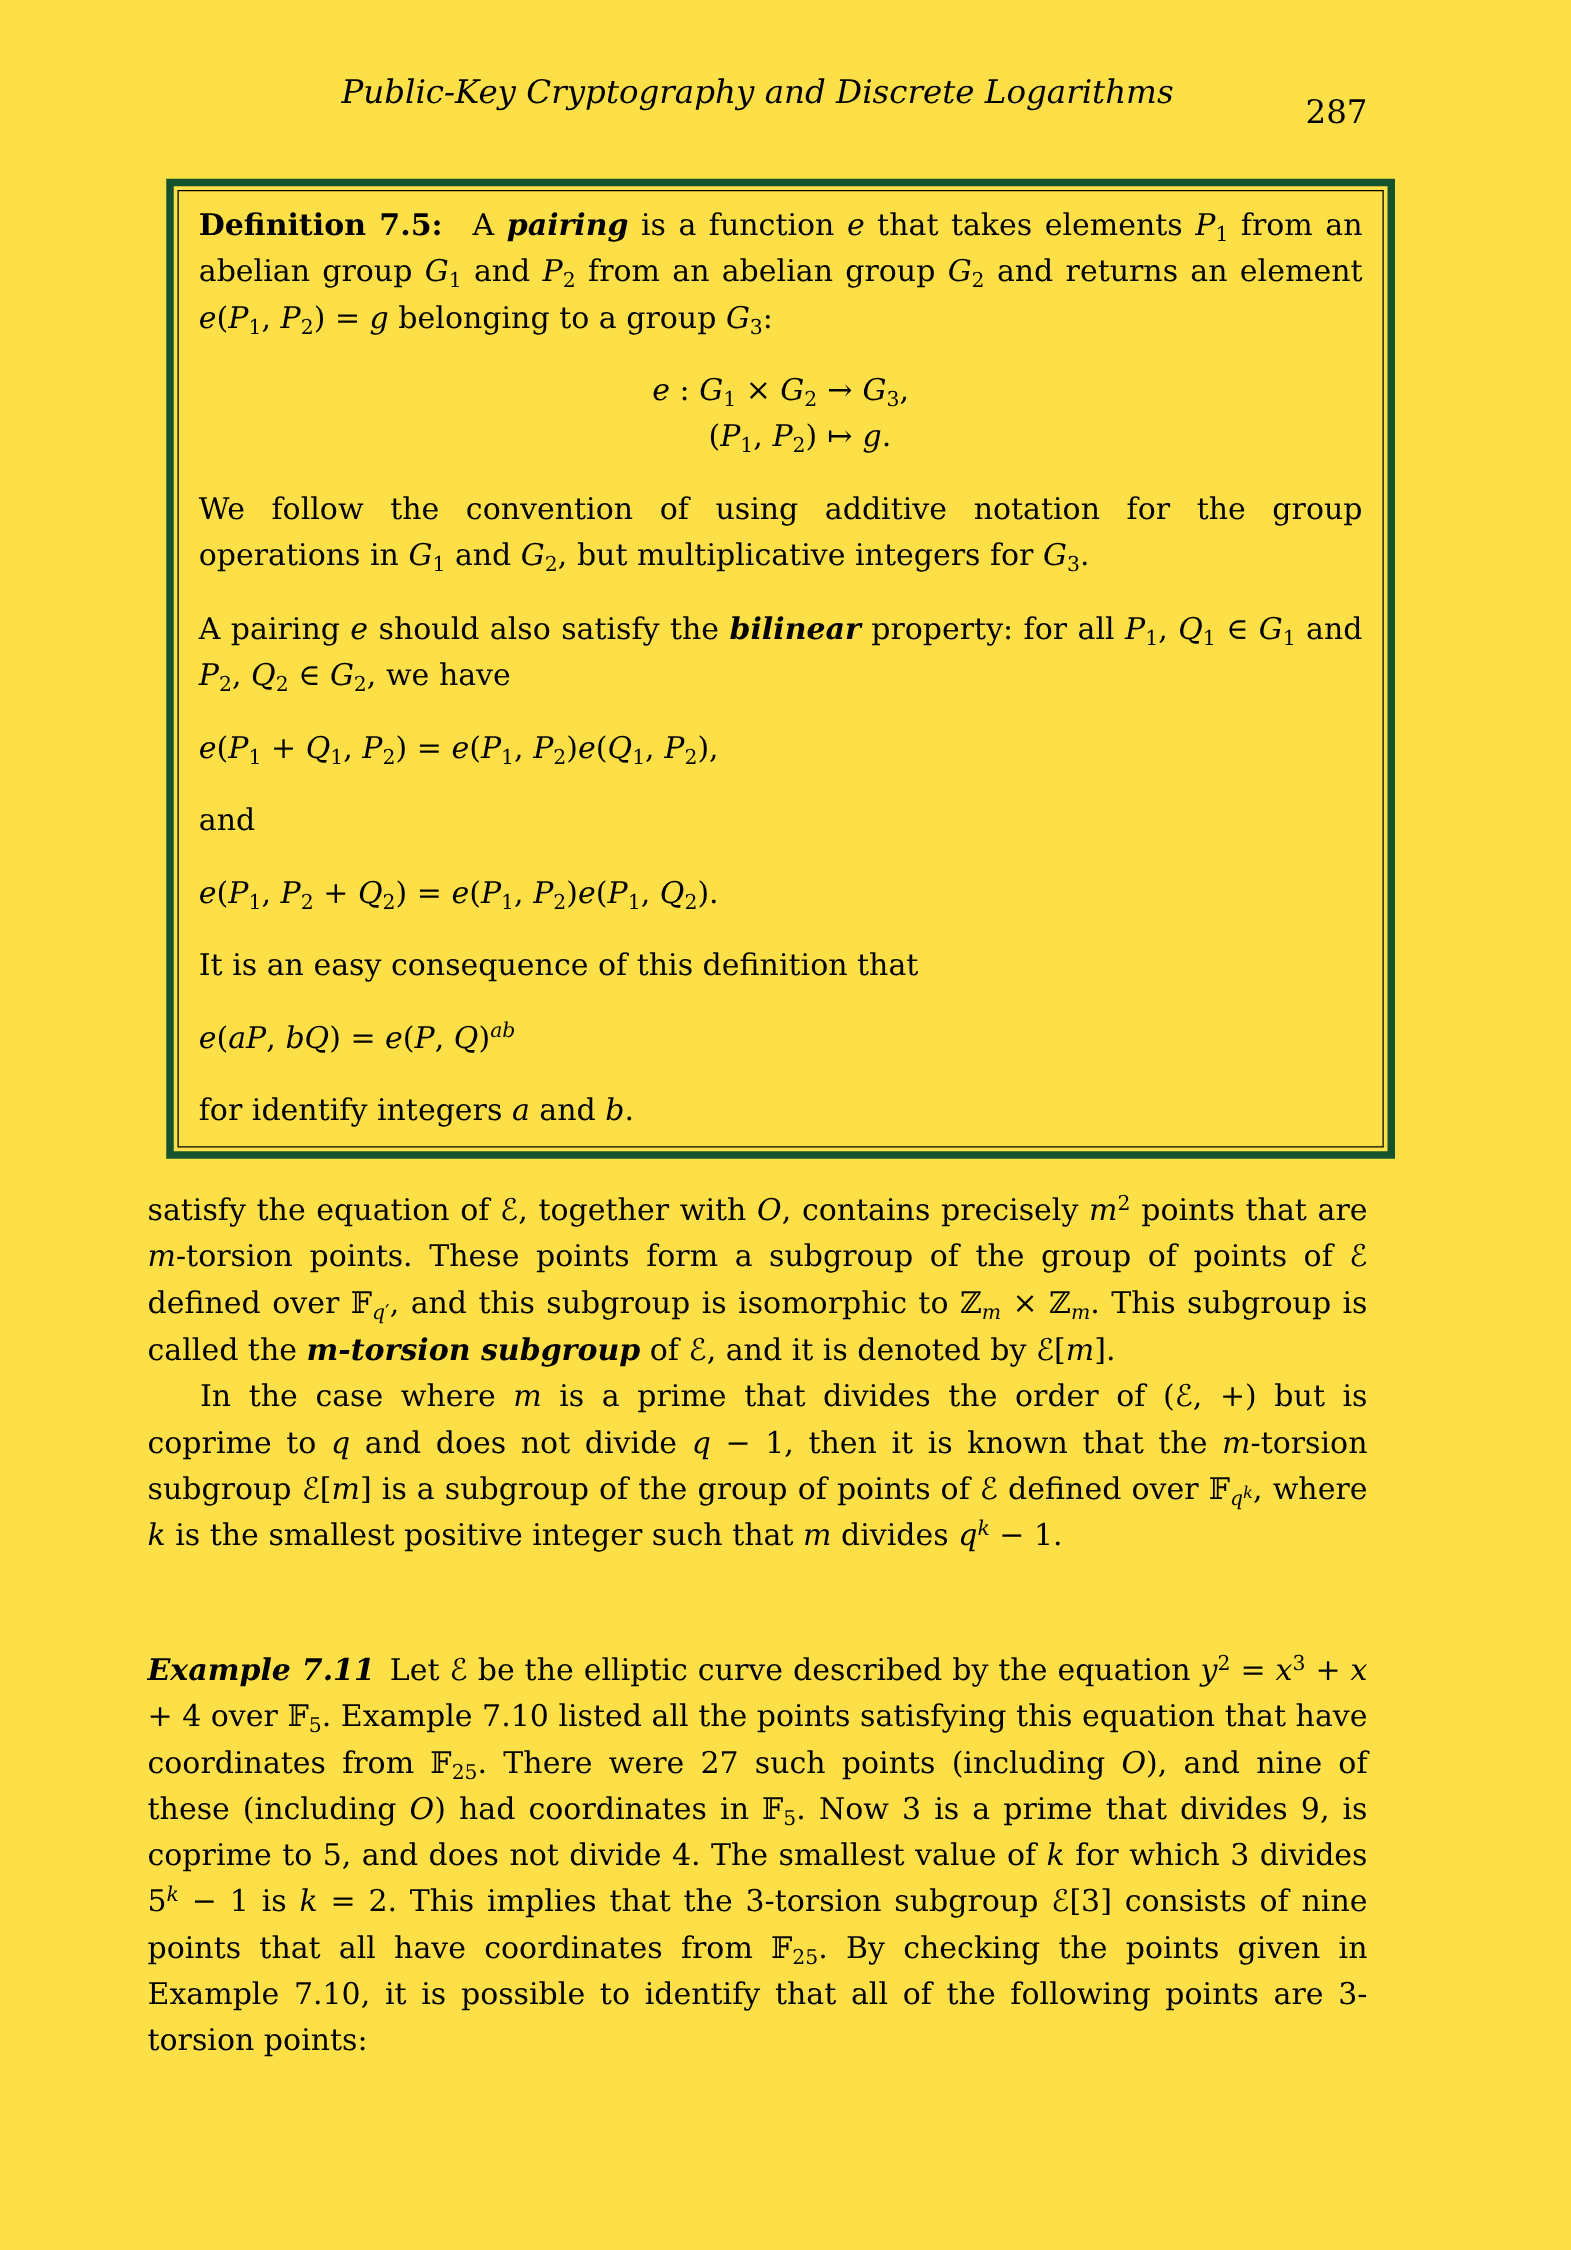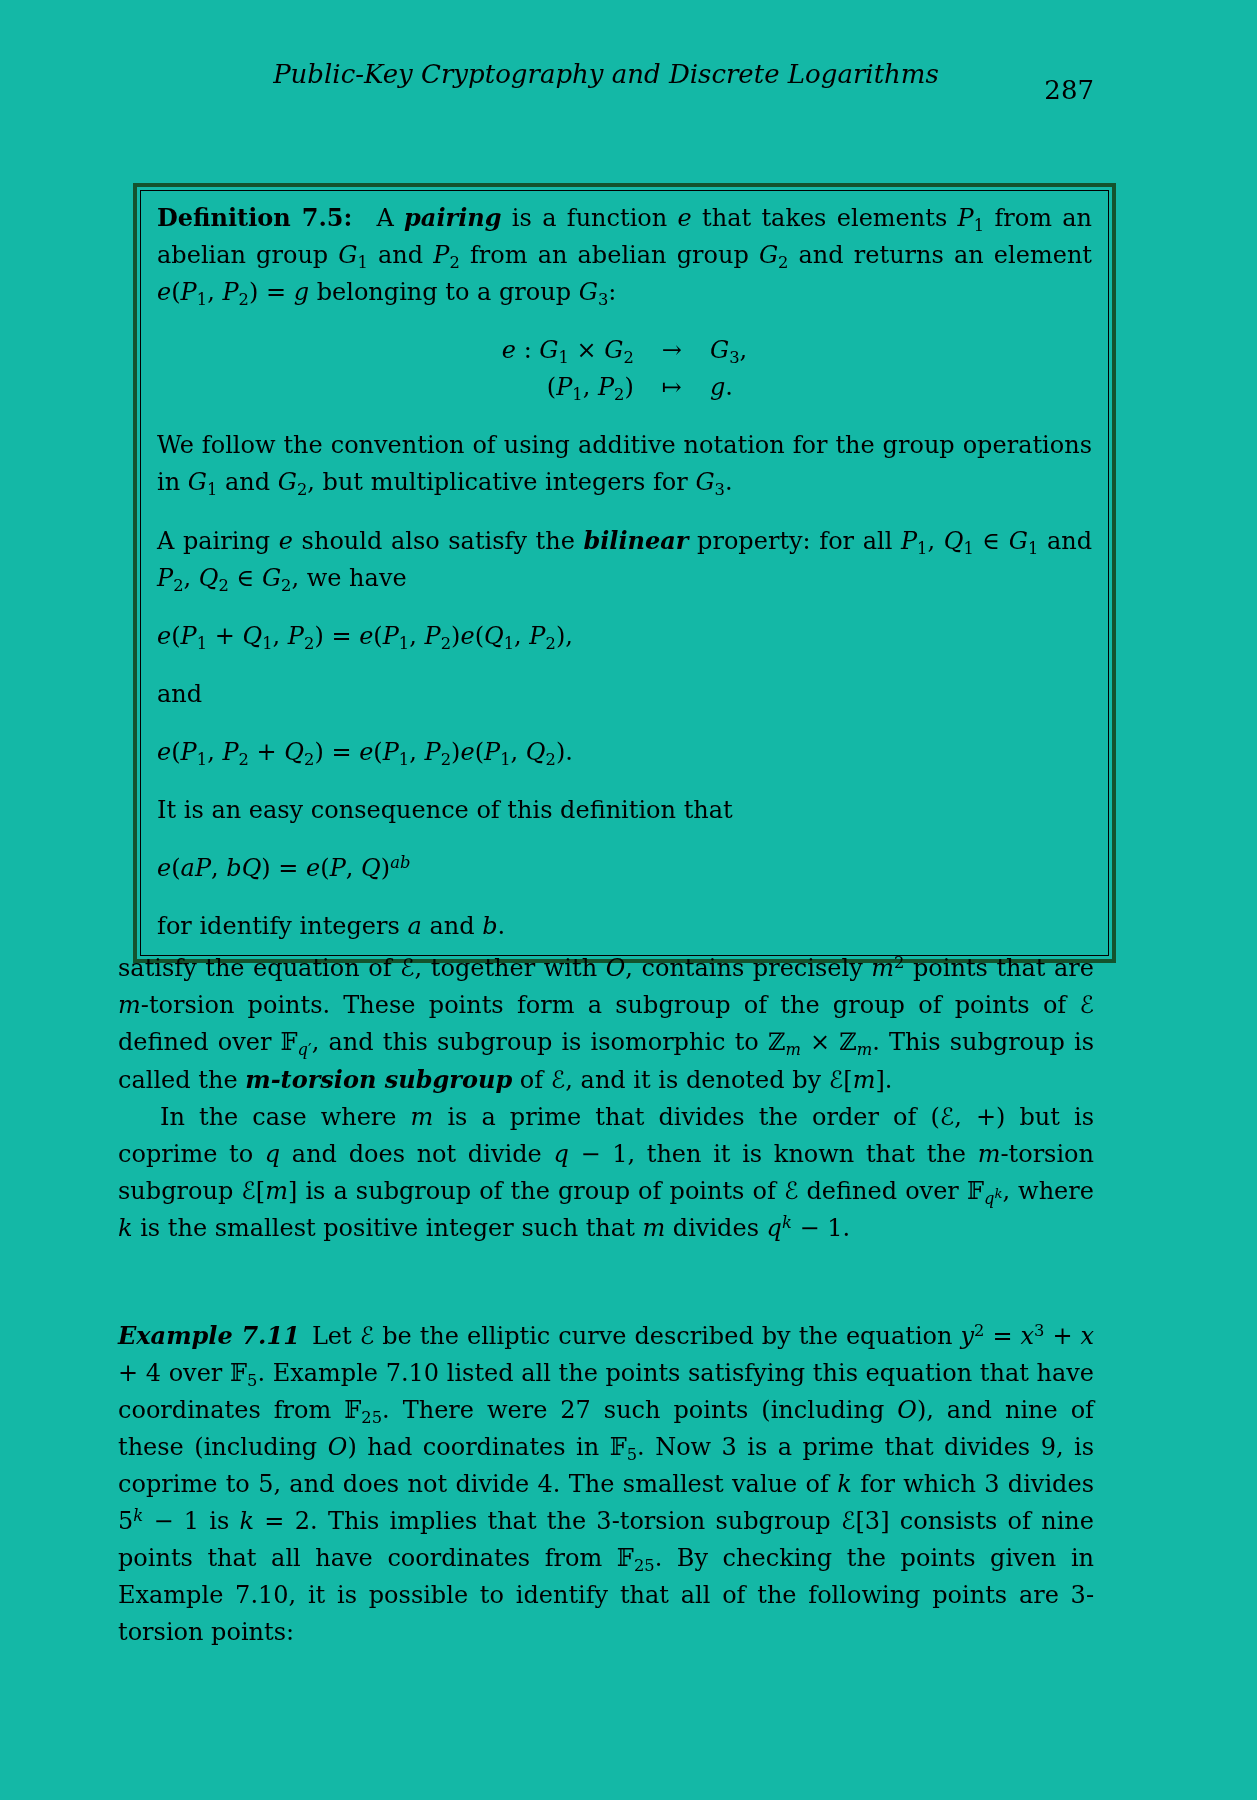--- a/index.html
+++ b/index.html
@@ -1,37 +1,37 @@
 <!DOCTYPE html>
 <html><head>
 <meta charset="utf-8">
 <style>
   html,body{margin:0;padding:0;background:#e8e8e8;}
   .page{
-    position:relative;width:1257px;height:1800px;background:#14b8a6;
+    position:relative;width:1257px;height:1800px;background:#fde047;
     color:#000;font-family:"DejaVu Serif","DejaVu Sans",serif;
     font-size:24px;line-height:37px;overflow:hidden;
   }
   
   .header{position:absolute;top:56px;left:118px;width:976px;}
   .htitle{text-align:center;font-style:italic;font-size:26px;}
   .pageno{position:absolute;right:0;top:16px;font-size:26px;}
   
   .dbox-outer{
     position:absolute;left:133px;top:143px;width:983px;
-    border:4px solid #14532d;padding:3px;box-sizing:border-box;margin-top:40px;
+    border:6px solid #14532d;padding:3px;box-sizing:border-box;
   }
   .dbox{border:1.5px solid #000;padding:8px 16px 10px;}
   .dbox p{margin:0;text-align:justify;}
   .dbox p.lastline{text-align:left;}
   .p-gap{margin-top:21px !important;}
   .eq{margin:21px 0;}
   .eqmap{
     display:grid;grid-template-columns:max-content max-content max-content;
-    column-gap:28px;justify-content:center;margin:21px 0;text-align:center;
+    column-gap:8px;justify-content:center;margin:21px 0;text-align:center;
   }
   .eqmap .lhs{justify-self:end;}
   .eqmap .rhs{justify-self:start;}
   .andword{margin:0;}
   
   .bodytext{position:absolute;top:950px;left:118px;width:976px;}
   .bodytext p{margin:0;text-align:justify;}
   .indent{text-indent:42px;}
   .example{margin-top:70px !important;}
   

